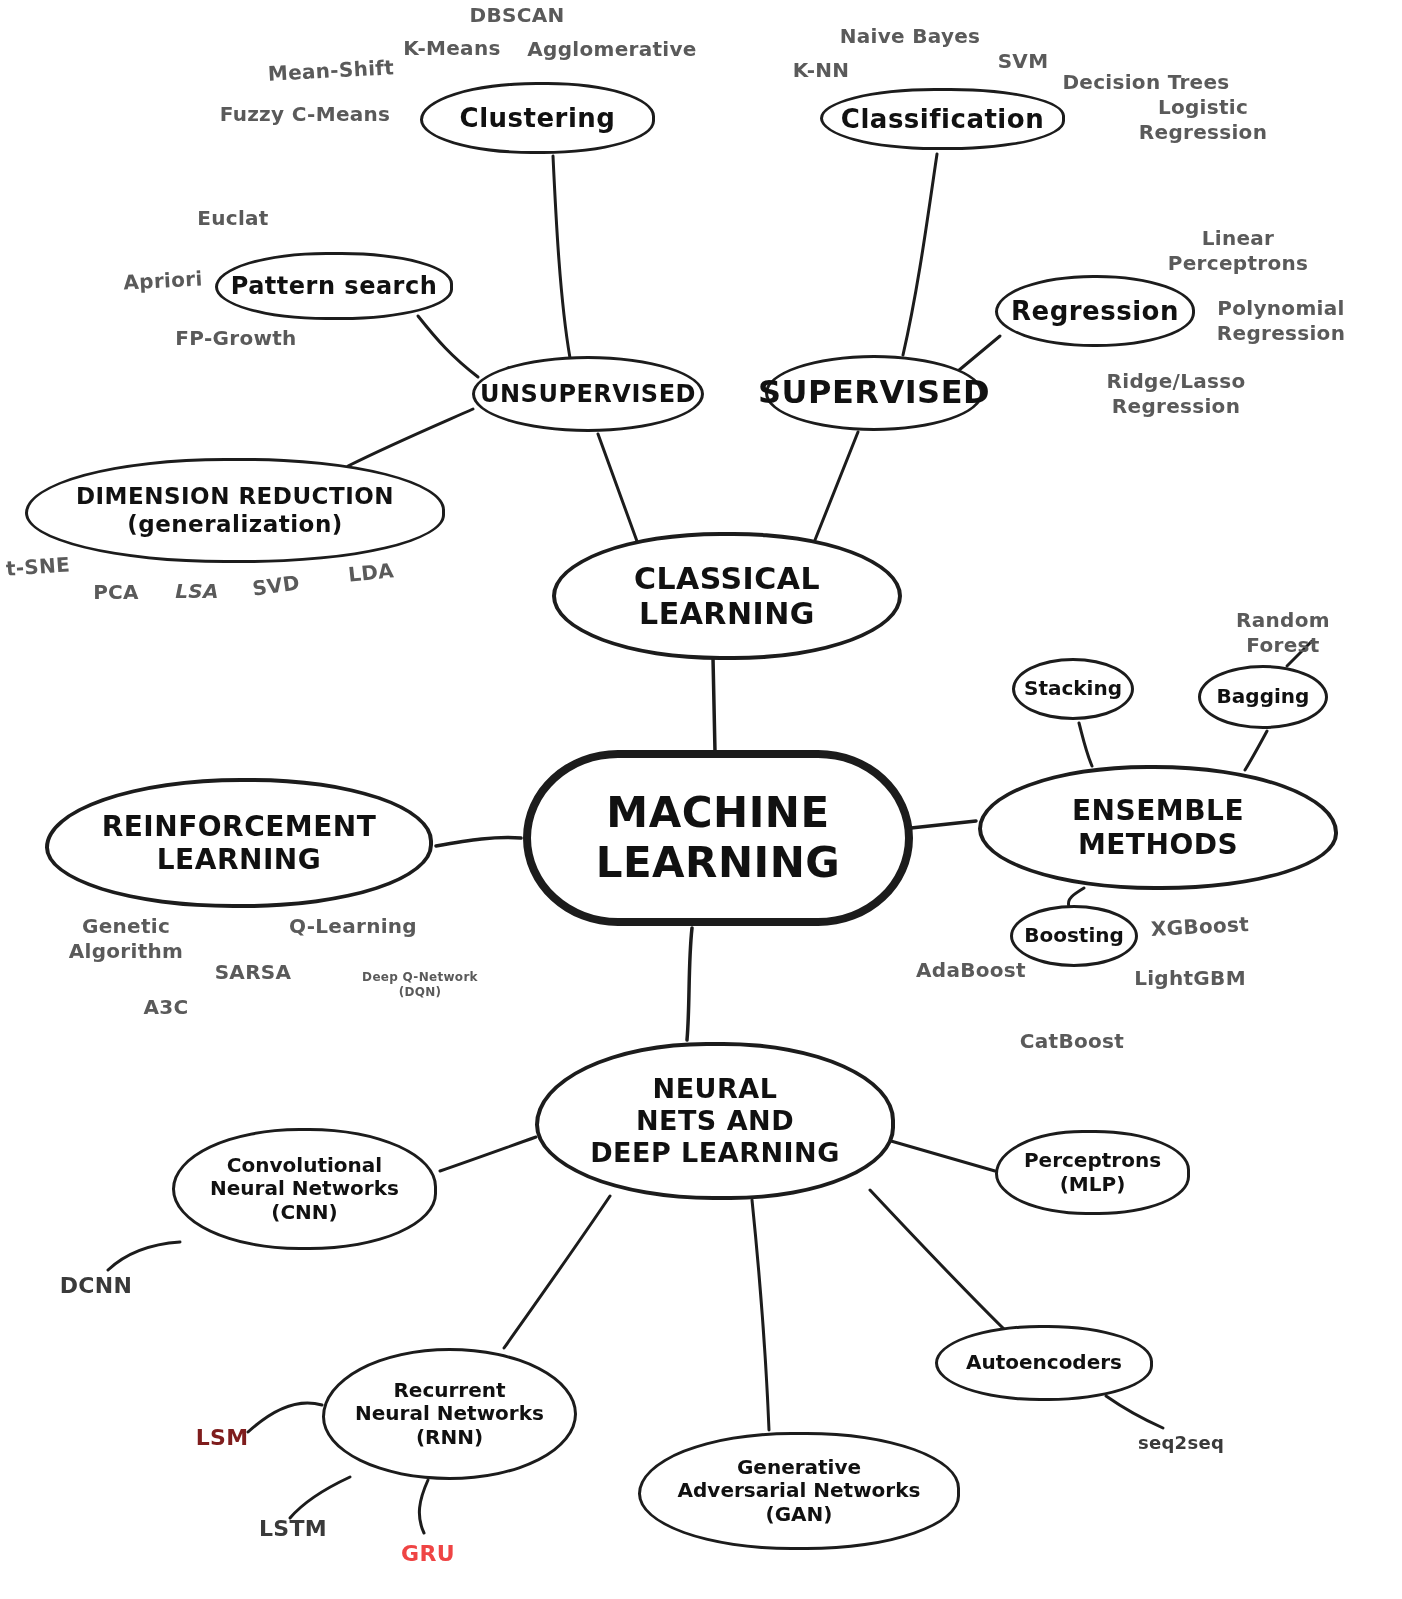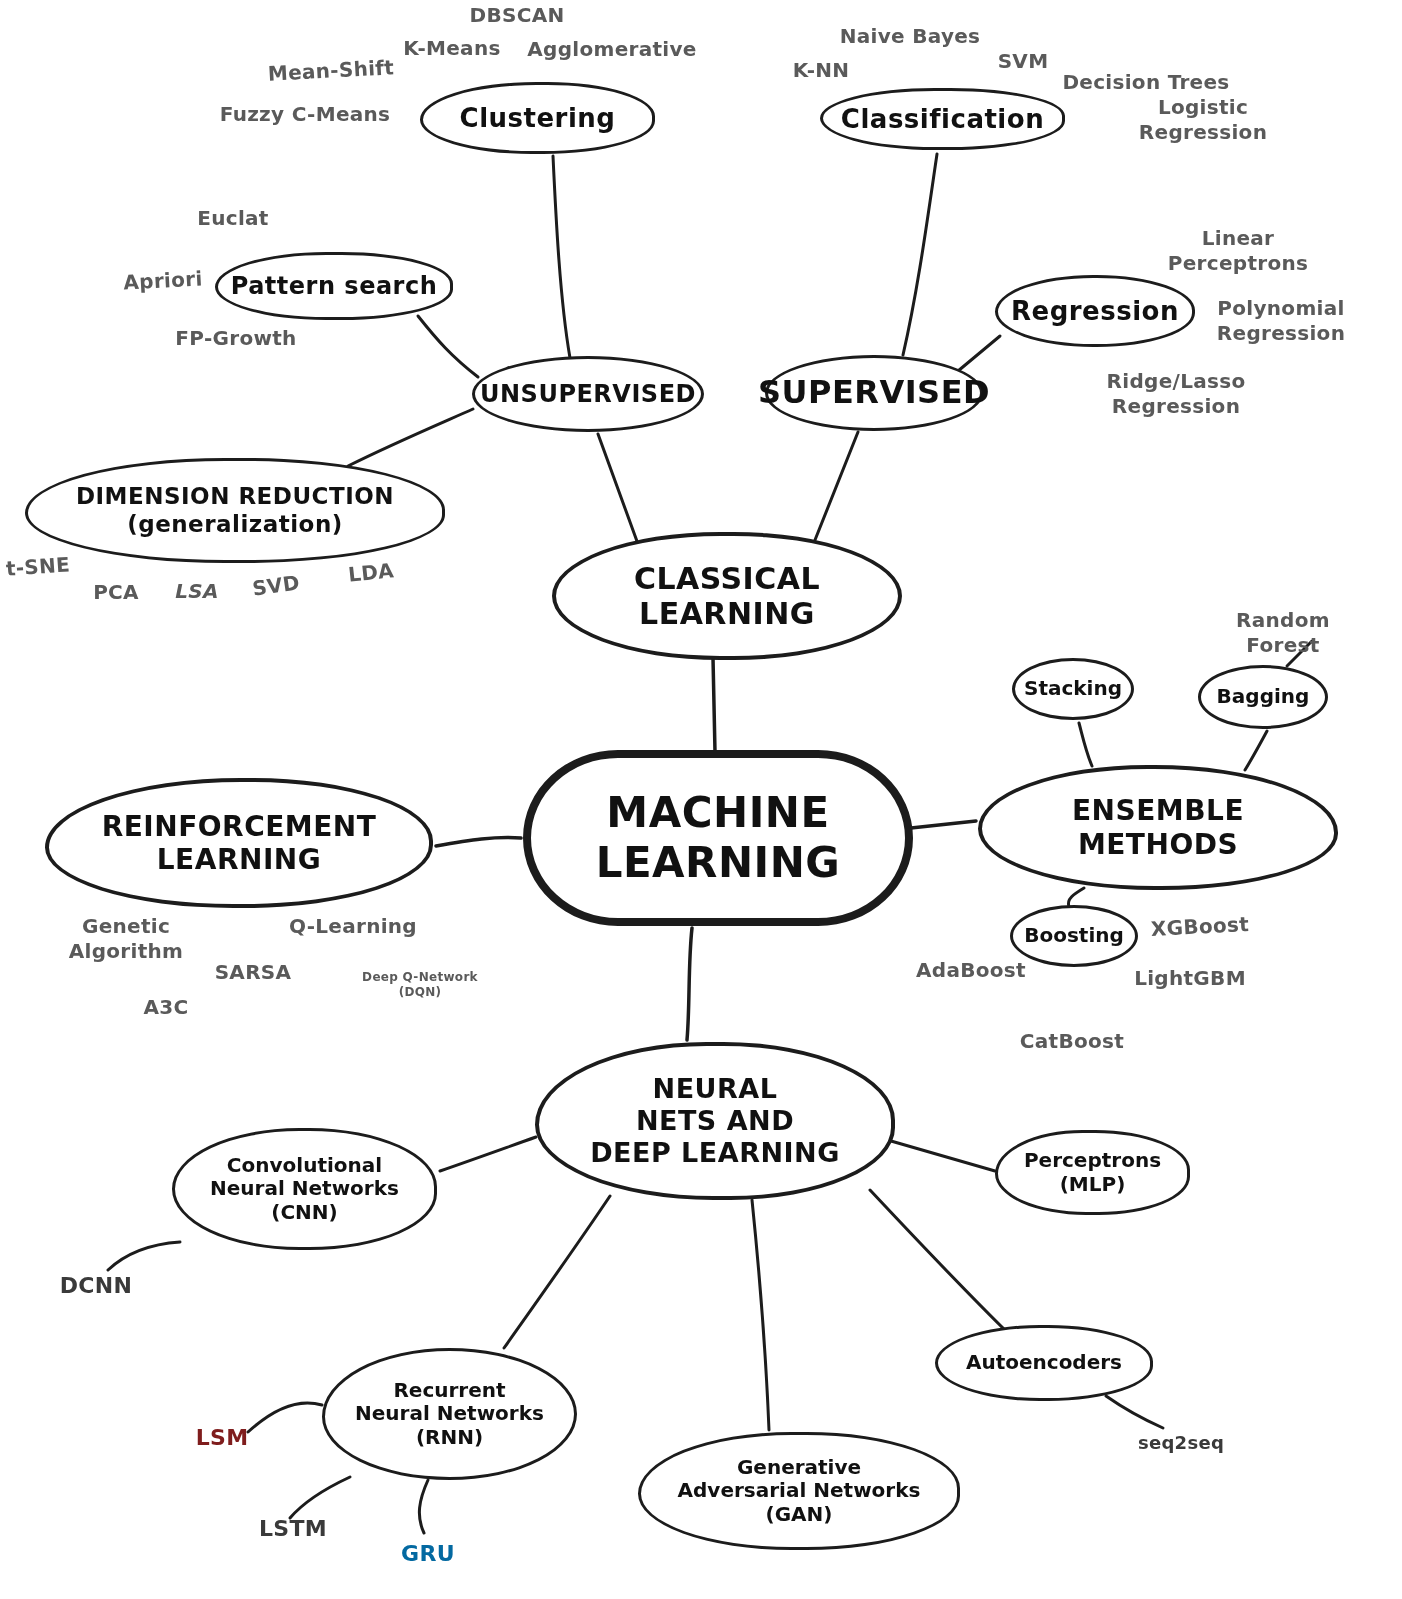--- a/index.html
+++ b/index.html
@@ -214,16 +214,16 @@
 
   <div class="leaf" style="left:1283px; top:633px;">Random Forest</div>
   <div class="leaf" style="left:1200px; top:927px; transform:translate(-50%,-50%) rotate(-3deg);">XGBoost</div>
   <div class="leaf" style="left:963px; top:970px;margin-left:8px;">AdaBoost</div>
   <div class="leaf" style="left:1190px; top:978px;">LightGBM</div>
   <div class="leaf" style="left:1072px; top:1041px;">CatBoost</div>
 
   <div class="leaf" style="left:96px; top:1286px; font-size:22px; color:#3a3a3a;">DCNN</div>
   <div class="leaf" style="left:222px; top:1438px; font-size:22px; color:#7f1d1d;">LSM</div>
   <div class="leaf" style="left:293px; top:1529px; font-size:22px; color:#3a3a3a;">LSTM</div>
-  <div class="leaf" style="left:428px; top:1554px; font-size:22px; color:#0369a1;">GRU</div>
+  <div class="leaf" style="left:428px; top:1554px; font-size:22px; color:#ef4444;">GRU</div>
   <div class="leaf" style="left:1181px; top:1443px; font-size:18px; color:#3a3a3a;">seq2seq</div>
 
 </div>
 
 </body></html>

